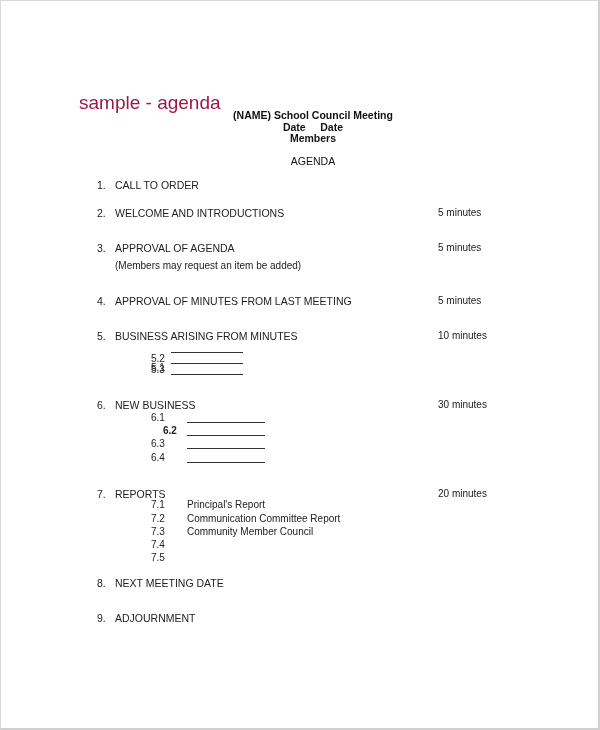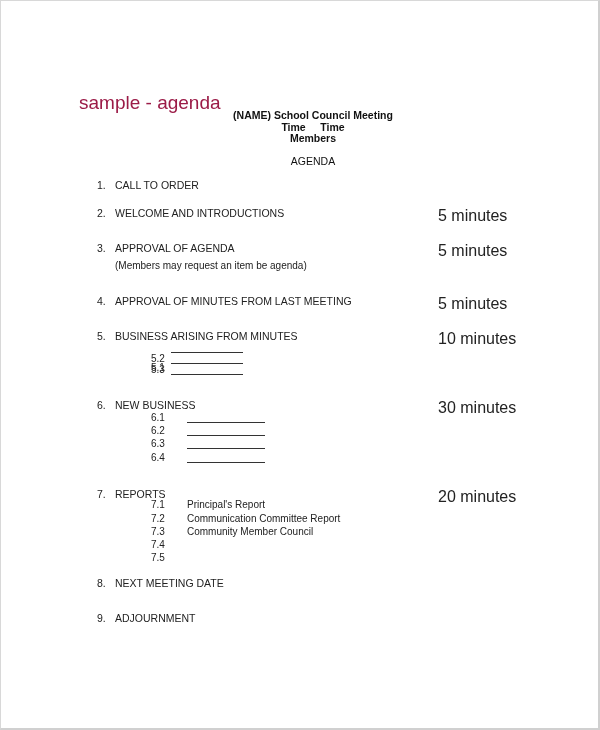--- a/index.html
+++ b/index.html
@@ -13,53 +13,53 @@
       border-top: 1px solid #d8d8d8; border-left: 1px solid #d8d8d8;
       border-right: 2px solid #d0d0d0; border-bottom: 2px solid #d0d0d0;
       background: #fff;
     }
     .abs { position: absolute; white-space: nowrap; }
     .sample-title { left: 78px; top: 91px; font-size: 19px; color: #9b1b47; }
     .hdr { font-size: 10.5px; font-weight: bold; color: #111; text-align: center; width: 200px; }
     .agenda-head { font-size: 10.5px; color: #111; text-align: center; width: 200px; }
     .num { font-size: 10.5px; color: #222; }
     .lbl { font-size: 10.5px; color: #222; }
-    .time { font-size: 16px; color: #222; left: 437px; }
+    .time { font-size: 10px; color: #222; left: 437px; }
     .sub { font-size: 10px; color: #222; }
     .blank { border-bottom: 1px solid #333; height: 0; }
     .note { font-size: 10px; color: #222; }
   </style>
 </head>
 <body>
 
 <div class="page">
 
   <div class="abs sample-title">sample - agenda</div>
 
   <div class="abs hdr" style="left:212px; top:108px;">(NAME) School Council Meeting</div>
-  <div class="abs hdr" style="left:212px; top:120px; white-space:pre;">Time     Time</div>
+  <div class="abs hdr" style="left:212px; top:120px; white-space:pre;">Date     Date</div>
   <div class="abs hdr" style="left:212px; top:131px;">Members</div>
   <div class="abs agenda-head" style="left:212px; top:154px;">AGENDA</div>
 
   <div>
     <div class="abs num" style="left:96px; top:178px;">1.</div>
     <div class="abs lbl" style="left:114px; top:178px;">CALL TO ORDER</div>
   </div>
 
   <div>
     <div class="abs num" style="left:96px; top:206px;">2.</div>
     <div class="abs lbl" style="left:114px; top:206px;">WELCOME AND INTRODUCTIONS</div>
     <div class="abs time" style="top:206px;">5 minutes</div>
   </div>
 
   <div>
     <div class="abs num" style="left:96px; top:241px;">3.</div>
     <div class="abs lbl" style="left:114px; top:241px;">APPROVAL OF AGENDA</div>
     <div class="abs time" style="top:241px;">5 minutes</div>
-    <div class="abs note" style="left:114px; top:259px;">(Members may request an item be agenda)</div>
+    <div class="abs note" style="left:114px; top:259px;">(Members may request an item be added)</div>
   </div>
 
   <div>
     <div class="abs num" style="left:96px; top:294px;">4.</div>
     <div class="abs lbl" style="left:114px; top:294px;">APPROVAL OF MINUTES FROM LAST MEETING</div>
     <div class="abs time" style="top:294px;">5 minutes</div>
   </div>
 
   <div>
     <div class="abs num" style="left:96px; top:329px;">5.</div>
@@ -74,21 +74,21 @@
     <div class="abs blank" style="left:170px; top:373px; width:72px;"></div>
   </div>
 
   <div>
     <div class="abs num" style="left:96px; top:398px;">6.</div>
     <div class="abs lbl" style="left:114px; top:398px;">NEW BUSINESS</div>
     <div class="abs time" style="top:398px;">30 minutes</div>
 
     <div class="abs sub" style="left:150px; top:411px;">6.1</div>
     <div class="abs blank" style="left:186px; top:421px; width:78px;"></div>
-    <div class="abs sub" style="left:150px; top:424px;">6.2</div>
+    <div class="abs sub" style="left:162px; top:424px;font-weight:bold;">6.2</div>
     <div class="abs blank" style="left:186px; top:434px; width:78px;"></div>
     <div class="abs sub" style="left:150px; top:437px;">6.3</div>
     <div class="abs blank" style="left:186px; top:447px; width:78px;"></div>
     <div class="abs sub" style="left:150px; top:451px;">6.4</div>
     <div class="abs blank" style="left:186px; top:461px; width:78px;"></div>
   </div>
 
   <div>
     <div class="abs num" style="left:96px; top:487px;">7.</div>
     <div class="abs lbl" style="left:114px; top:487px;">REPORTS</div>

